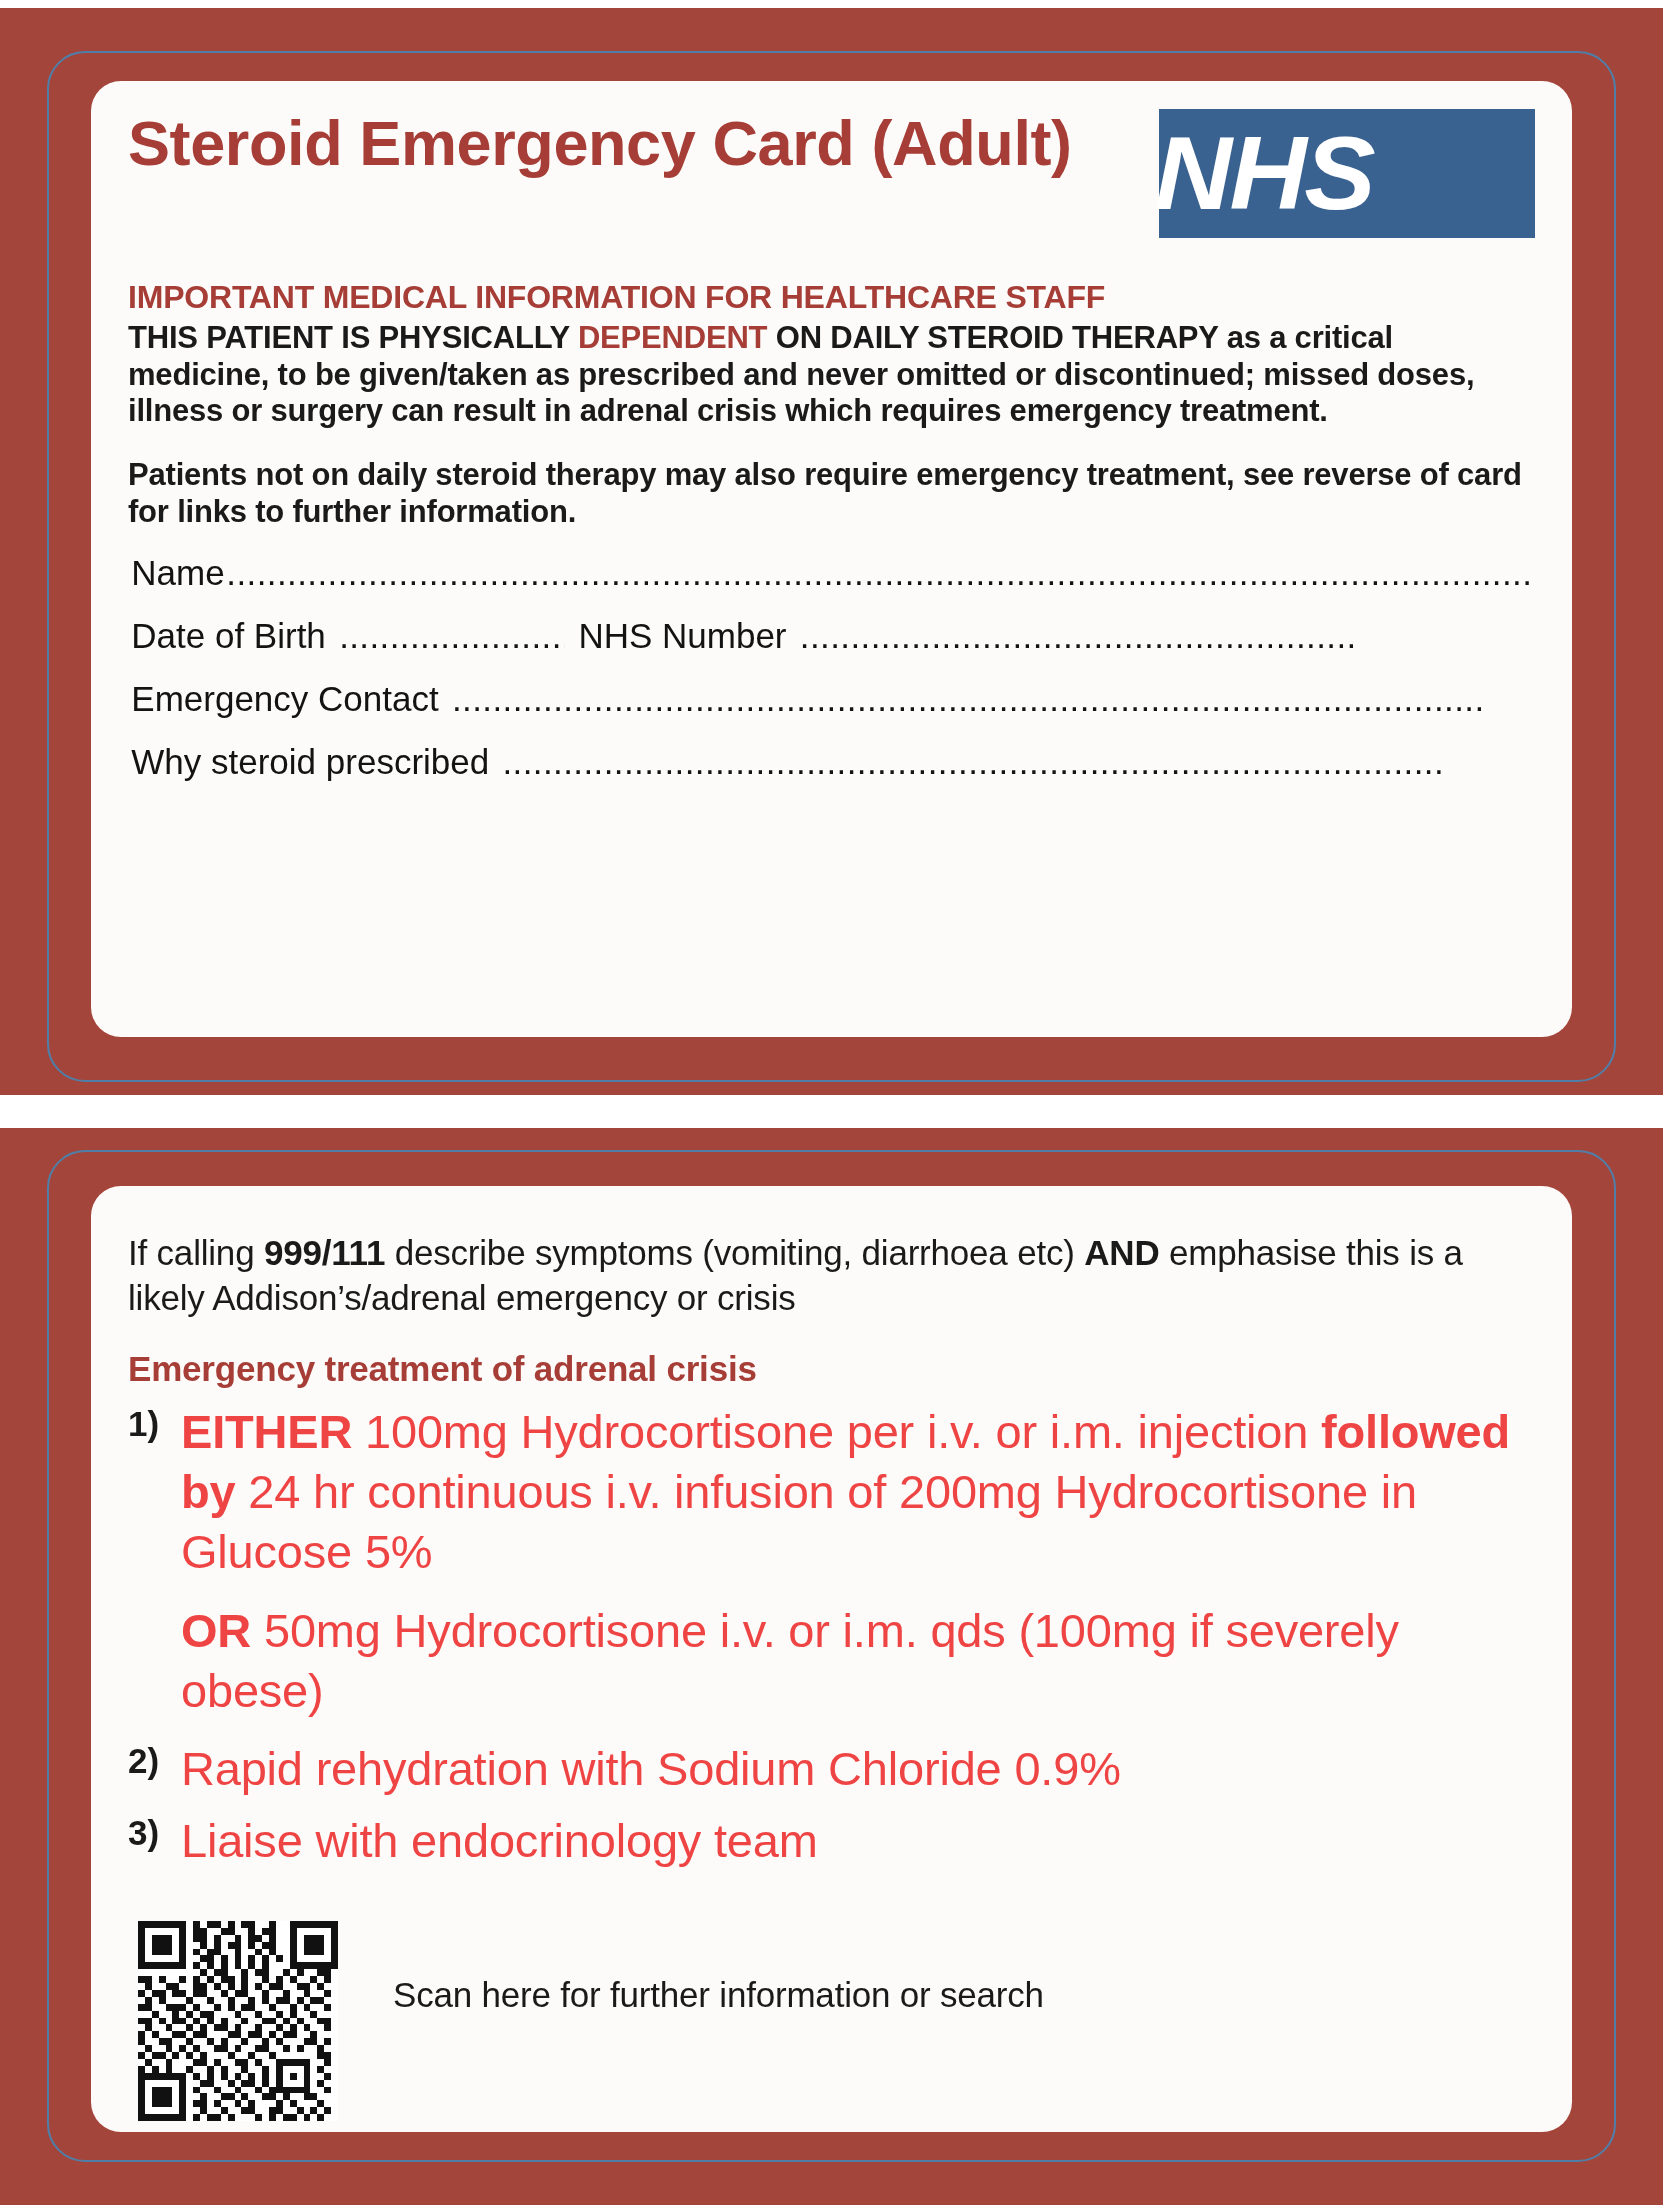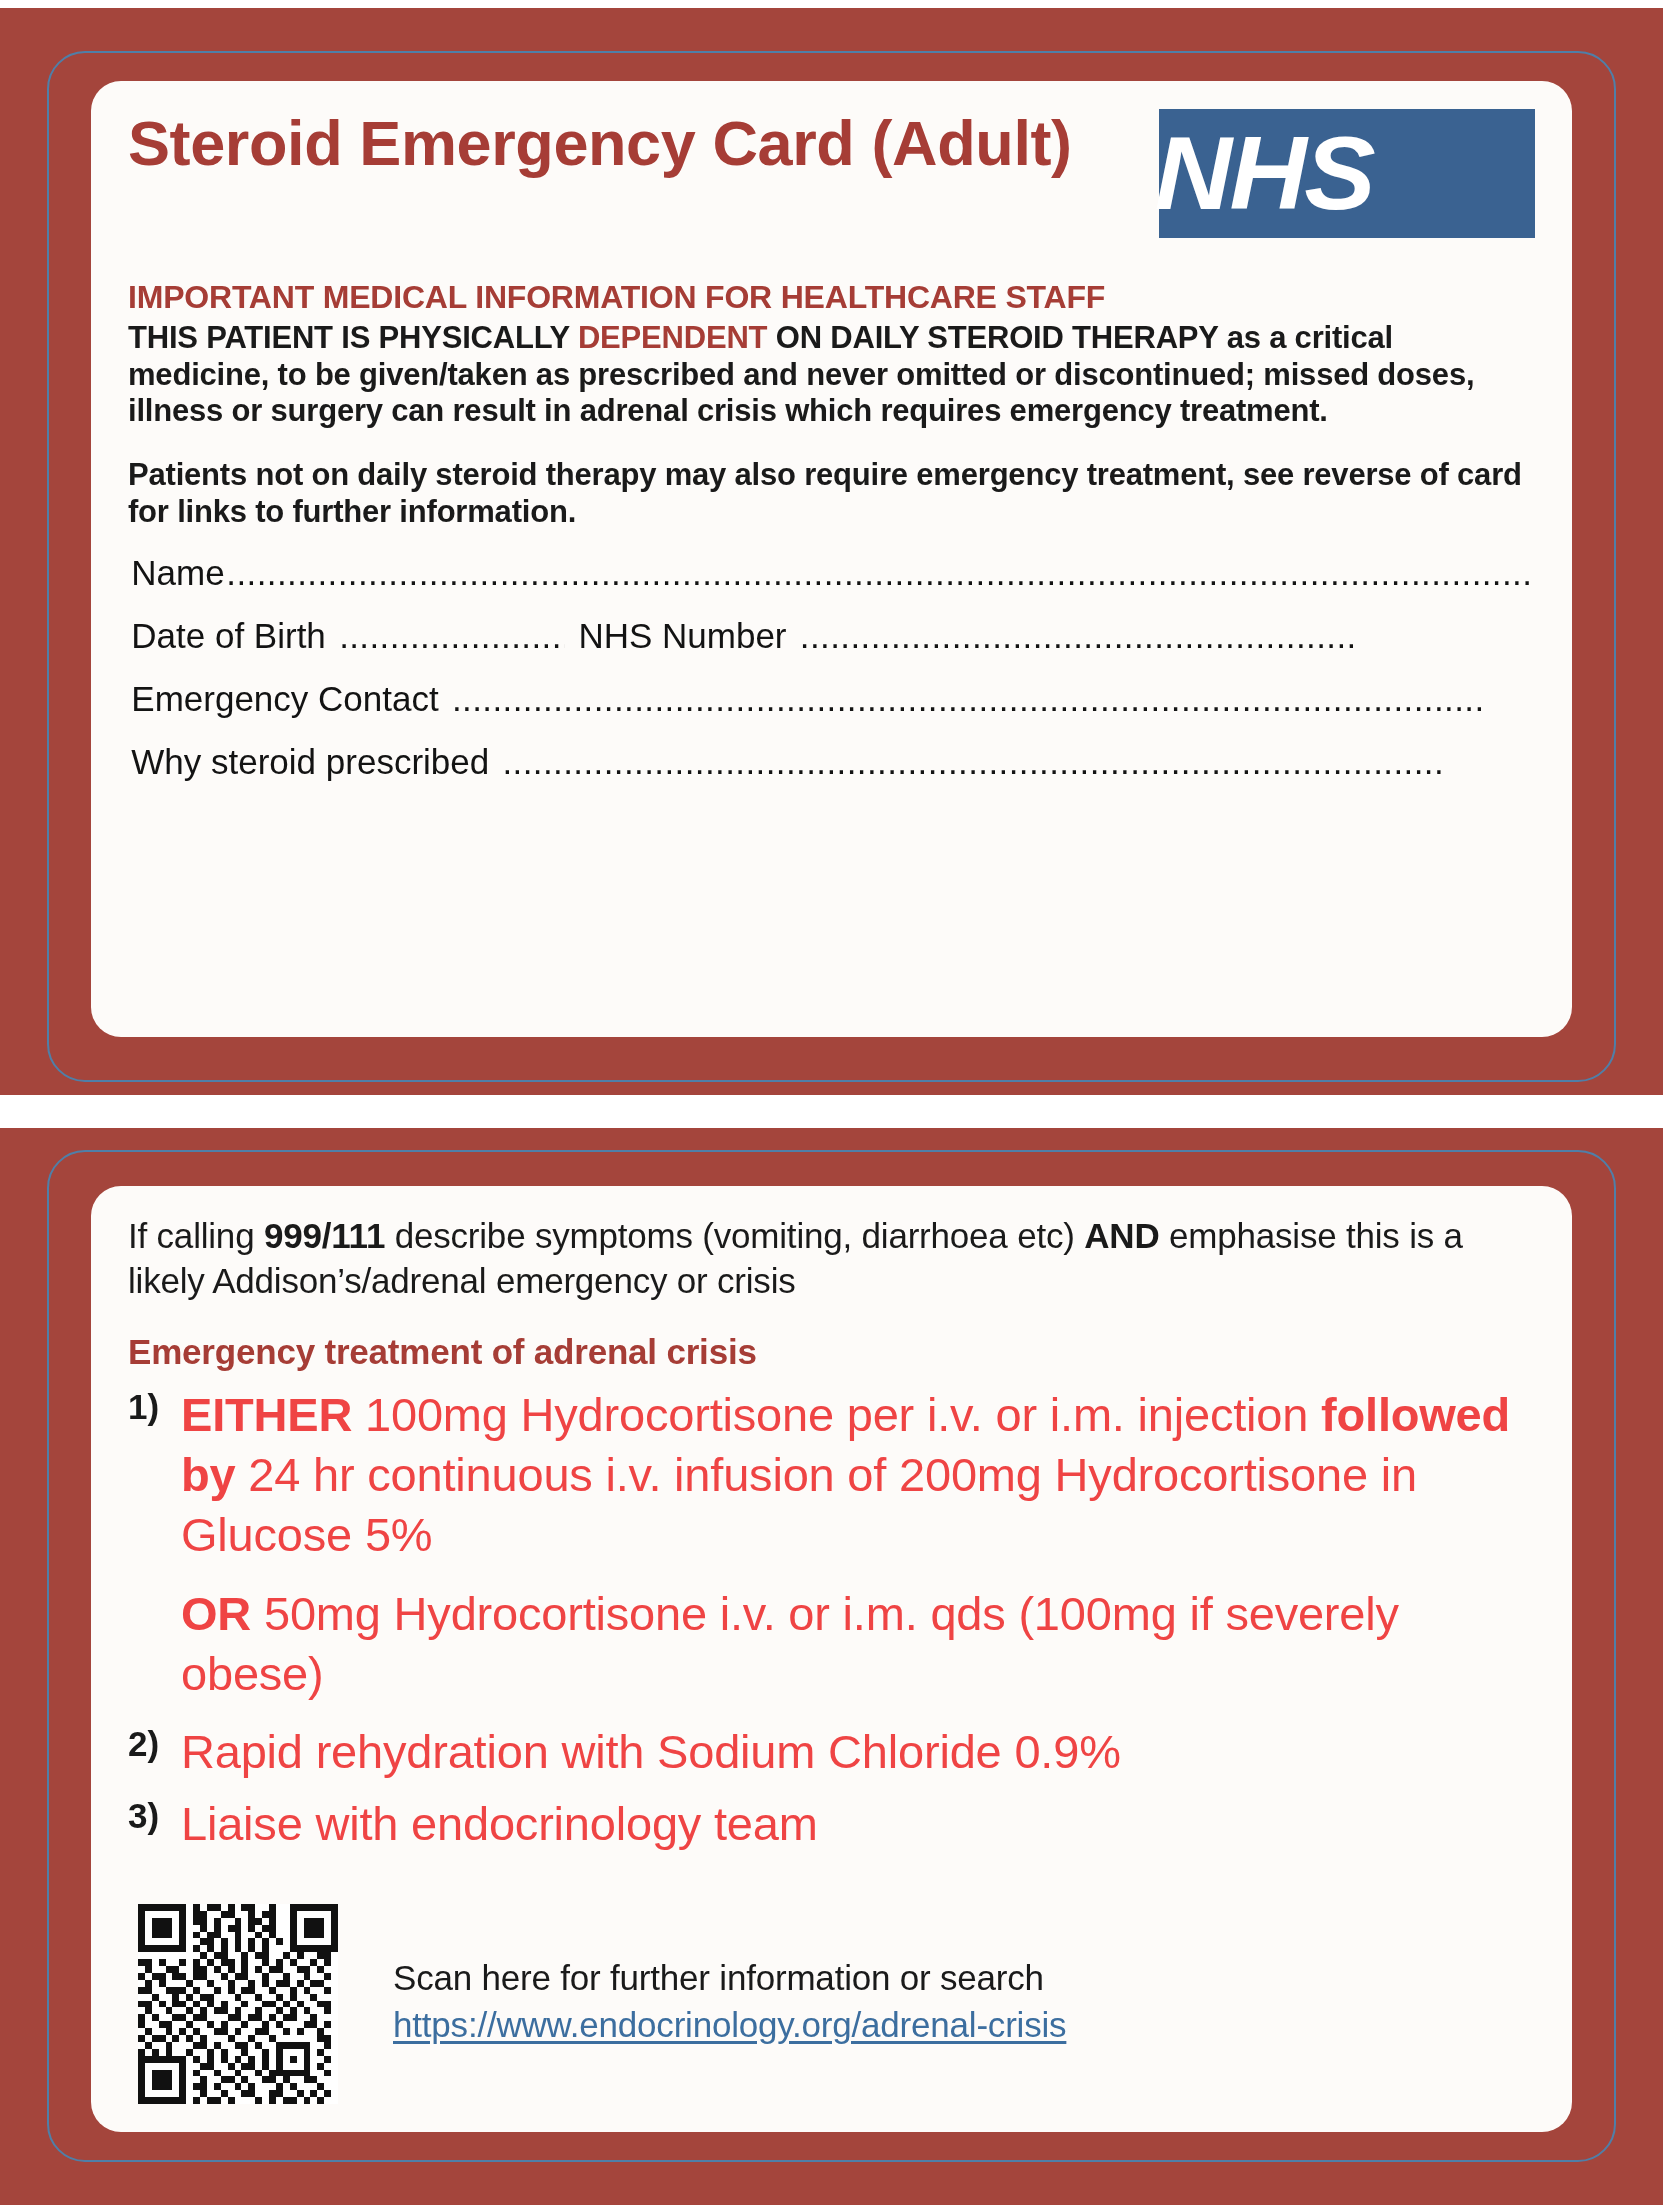--- a/index.html
+++ b/index.html
@@ -142,21 +142,21 @@
   }
   .dots.fixed { flex: 0 0 auto; width: 226px; }
   .spacer-sm { flex: 0 0 auto; width: 11.6px; }
 
   
   .back-lead {
     color: #1A1A1A;
     font-size: 35px;
     line-height: 1.28;
     letter-spacing: -0.2px;
-    margin: 3px 0 0 0;
+    margin: 20px 0 0 0;
     font-weight: normal;
   }
   .back-lead b { font-weight: bold; }
 
   .back-heading {
     color: #A63D36;
     font-size: 35px;
     font-weight: bold;
     letter-spacing: -0.2px;
     margin: 28px 0 13.3px 0;
@@ -578,21 +578,20 @@
                   <rect x="17" y="28" width="1" height="1"></rect>
                 <rect x="19" y="28" width="1" height="1"></rect>
                   <rect x="21" y="28" width="2" height="1"></rect>
                 <rect x="24" y="28" width="1" height="1"></rect>
                   <rect x="26" y="28" width="1" height="1"></rect>
               </g>
             </svg>
           </div>
           <div class="qr-text">
             <div class="scan-line">Scan here for further information or search</div>
-            <a class="url-line" href="#">https://www.endocrinology.org/adrenal-crisis</a>
           </div>
         </div>
 
       </div>
     </div>
   </section>
 
 </div>
 
 

